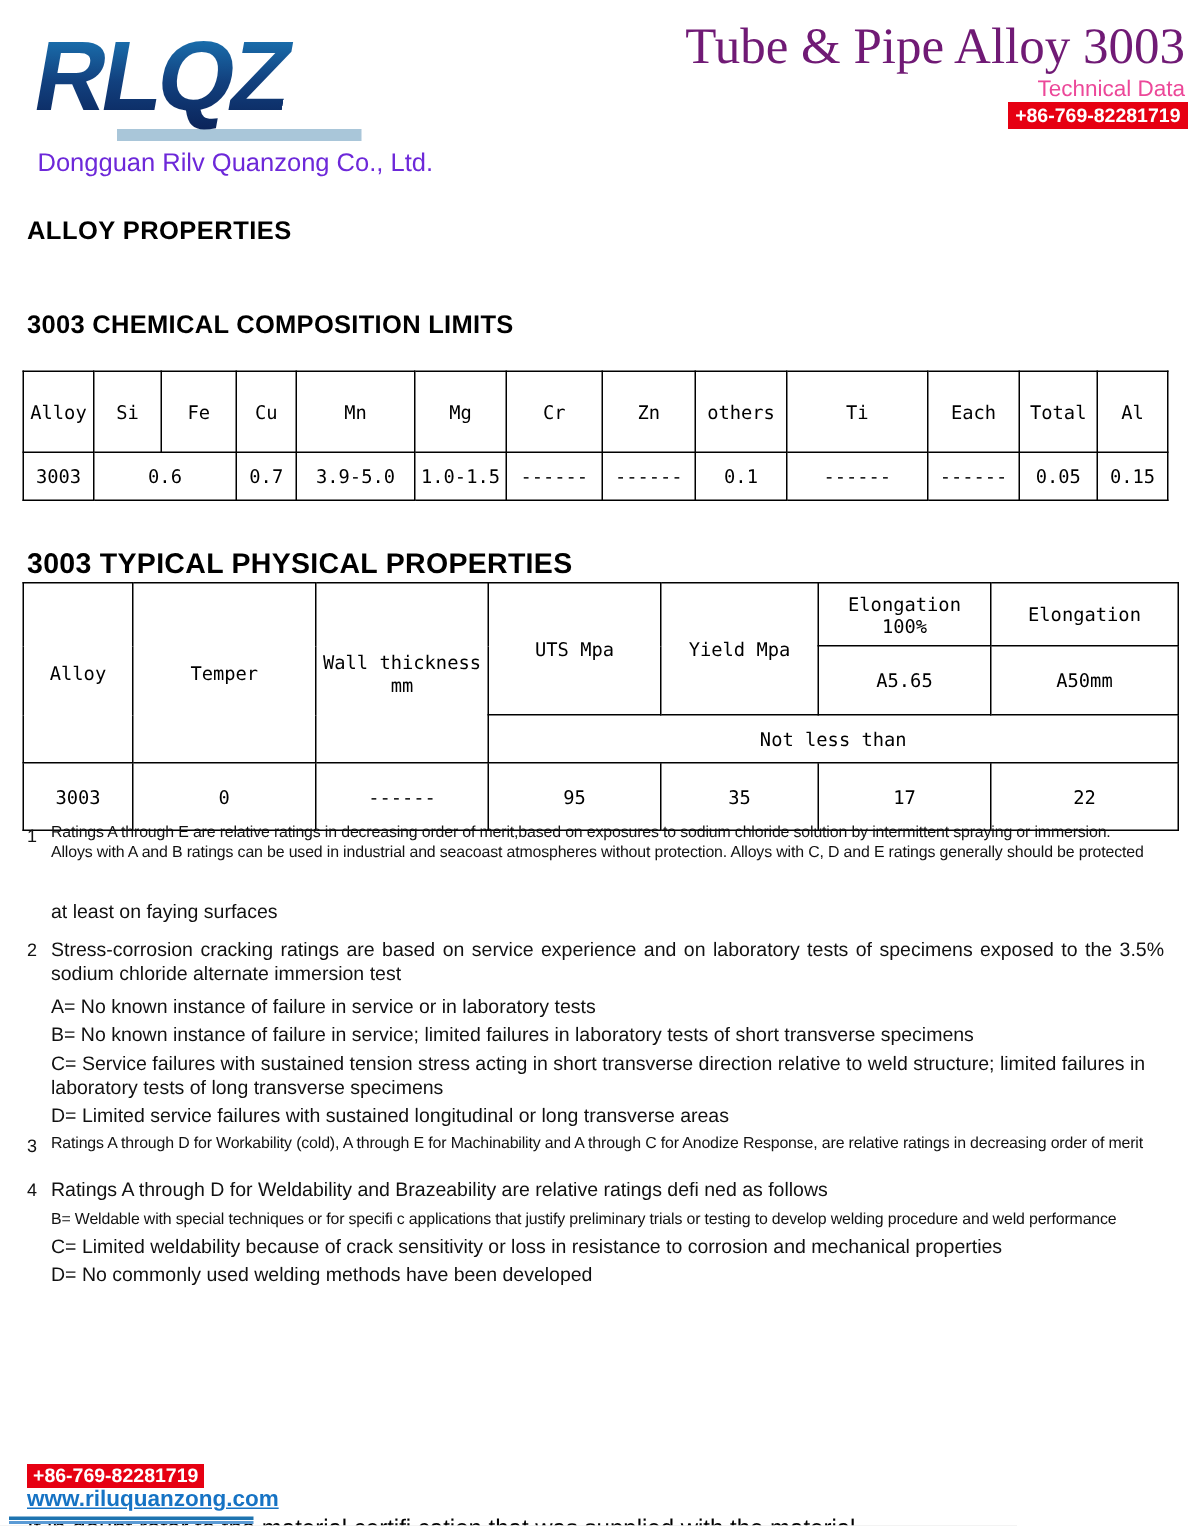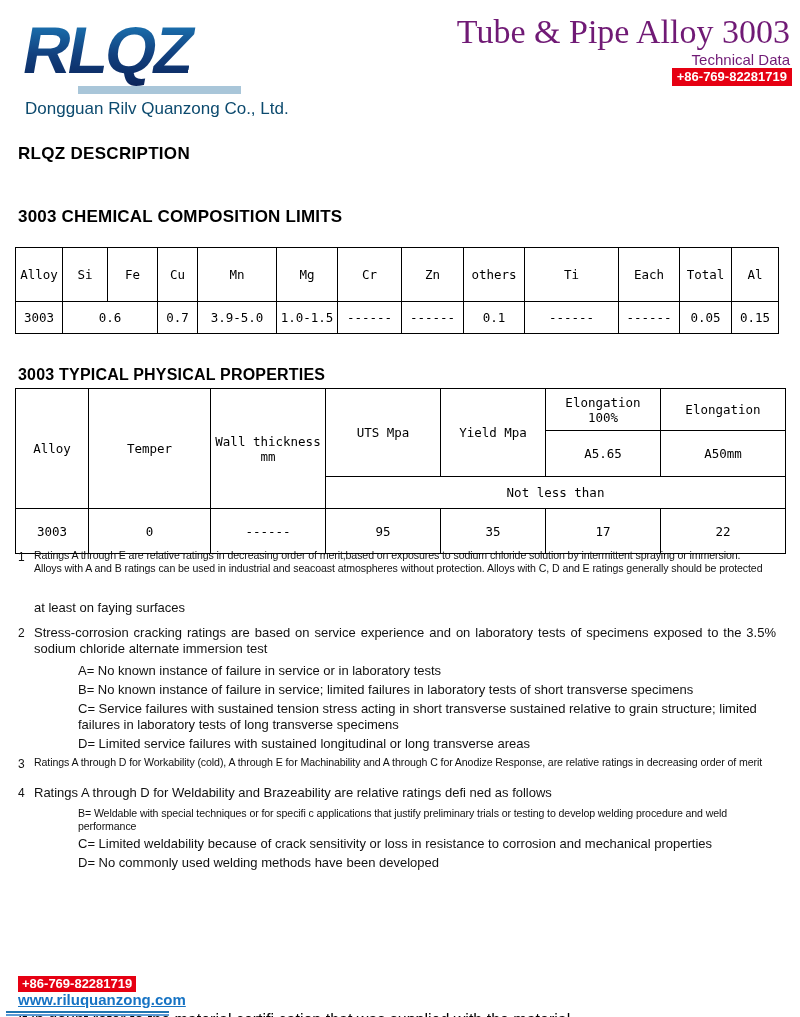--- a/index.html
+++ b/index.html
@@ -14,37 +14,37 @@
   .logo-wrap { position:absolute; left:24px; top:16px; width:260px; height:105px; }
   .logo-bar { position:absolute; left:54px; top:70px; width:163px; height:8px; background:#a9c6d9; }
   .logo-text {
     position:absolute; left:0; top:-4px;
     font-size:66px; font-weight:800; letter-spacing:-3px;
     transform:skewX(-10deg);
     background:linear-gradient(180deg,#1e86c4 0%,#12417f 55%,#0a2258 100%);
     -webkit-background-clip:text; background-clip:text; color:transparent;
     font-family:"Liberation Sans", sans-serif;
   }
-  .company-name { position:absolute; left:1px; top:83px; font-size:17px; color:#0c4a6e; white-space:nowrap; }
+  .company-name { position:absolute; left:1px; top:83px; font-size:17px; color:#6d28d9; white-space:nowrap; }
 
   .doc-title {
     position:absolute; right:10px; top:13px; text-align:right;
     font-family:"Liberation Serif", serif; font-size:34px; color:#701a75; white-space:nowrap;
   }
-  .doc-subtitle { position:absolute; right:10px; top:51px; font-size:15px; color:#701a75;text-align:center; }
+  .doc-subtitle { position:absolute; right:10px; top:51px; font-size:15px; color:#ec4899;text-align:center; }
   .phone-badge {
     position:absolute; right:8px; top:68px;
     background:#e60012; color:#fff; font-size:13px; font-weight:bold;
     padding:1px 5px 2px 5px; white-space:nowrap;
   }
 
   
   .h-alloy-desc { position:absolute; left:18px; top:144px; font-size:17px; font-weight:bold; letter-spacing:.3px; }
   .h-chem      { position:absolute; left:18px; top:207px; font-size:17px; font-weight:bold; letter-spacing:.2px; }
-  .h-phys      { position:absolute; left:18px; top:366px; font-size:16px; font-weight:bold; letter-spacing:.2px; }
+  .h-phys      { position:absolute; left:18px; top:366px; font-size:19px; font-weight:bold; letter-spacing:.2px; }
 
   
   table { border-collapse:collapse; table-layout:fixed; }
   .chem-table, .phys-table {
     position:absolute; left:15px;
     font-family:"DejaVu Sans Mono", monospace; font-size:12.5px;
   }
   .chem-table { top:247px; width:763px; }
   .phys-table { top:388px; width:770px; }
   .chem-table th, .chem-table td, .phys-table th, .phys-table td {
@@ -58,21 +58,21 @@
   .ph-r3 th { height:32px; }
   .phys-table td { height:45px; }
   .prewrap { white-space:pre-line; }
 
   
   .footnotes { position:absolute; left:18px; top:549px; width:758px; font-size:13px; line-height:16px; color:#111; }
   .fn { display:flex; }
   .fn-num { width:16px; flex:0 0 16px; font-size:12px; }
   .fn-body { flex:1; }
   .small { font-size:10.6px; line-height:13px; letter-spacing:-0.1px; }
-  .fn-items div { margin-top:3px;margin-left:44px; }
+  .fn-items div { margin-top:3px; }
   .just { text-align:justify; }
   .mt7 { margin-top:25px; } .mt9 { margin-top:9px; } .mt4 { margin-top:4px; } .mt13 { margin-top:13px; } .mt6 { margin-top:6px; }
 
   
   .footer-note { position:absolute; left:18px; top:1011px; font-size:16px; }
   .footer-phone {
     position:absolute; left:18px; top:976px;
     background:#e60012; color:#fff; font-size:13px; font-weight:bold; padding:0 4px 1px 4px;
   }
   .footer-link {
@@ -92,21 +92,21 @@
   <div class="logo-wrap">
     <div class="logo-bar"></div>
     <div class="logo-text">RLQZ</div>
     <div class="company-name">Dongguan Rilv Quanzong Co., Ltd.</div>
   </div>
 
   <div class="doc-title">Tube &amp; Pipe Alloy 3003</div>
   <div class="doc-subtitle">Technical Data</div>
   <div class="phone-badge">+86-769-82281719</div>
 
-  <div class="h-alloy-desc">RLQZ DESCRIPTION</div>
+  <div class="h-alloy-desc">ALLOY PROPERTIES</div>
   <div class="h-chem">3003 CHEMICAL COMPOSITION LIMITS</div>
 
   <table class="chem-table">
     <colgroup>
       <col style="width:47px">
         <col style="width:45px">
         <col style="width:50px">
         <col style="width:40px">
       <col style="width:79px">
         <col style="width:61px">
@@ -204,21 +204,21 @@
       </div>
     </div>
 
     <div class="fn mt9">
       <span class="fn-num">2</span>
       <div class="fn-body">
         <div class="just">Stress-corrosion cracking ratings are based on service experience and on laboratory tests of specimens exposed to the 3.5% sodium chloride alternate immersion test</div>
         <div class="fn-items mt6">
           <div>A= No known instance of failure in service or in laboratory tests</div>
           <div>B= No known instance of failure in service; limited failures in laboratory tests of short transverse specimens</div>
-          <div>C= Service failures with sustained tension stress acting in short transverse sustained relative to grain structure; limited failures in laboratory tests of long transverse specimens</div>
+          <div>C= Service failures with sustained tension stress acting in short transverse direction relative to weld structure; limited failures in laboratory tests of long transverse specimens</div>
           <div>D= Limited service failures with sustained longitudinal or long transverse areas</div>
         </div>
       </div>
     </div>
 
     <div class="fn mt4">
       <span class="fn-num">3</span>
       <div class="fn-body">
         <div class="small">Ratings A through D for Workability (cold), A through E for Machinability and A through C for Anodize Response, are relative ratings in decreasing order of merit</div>
       </div>

